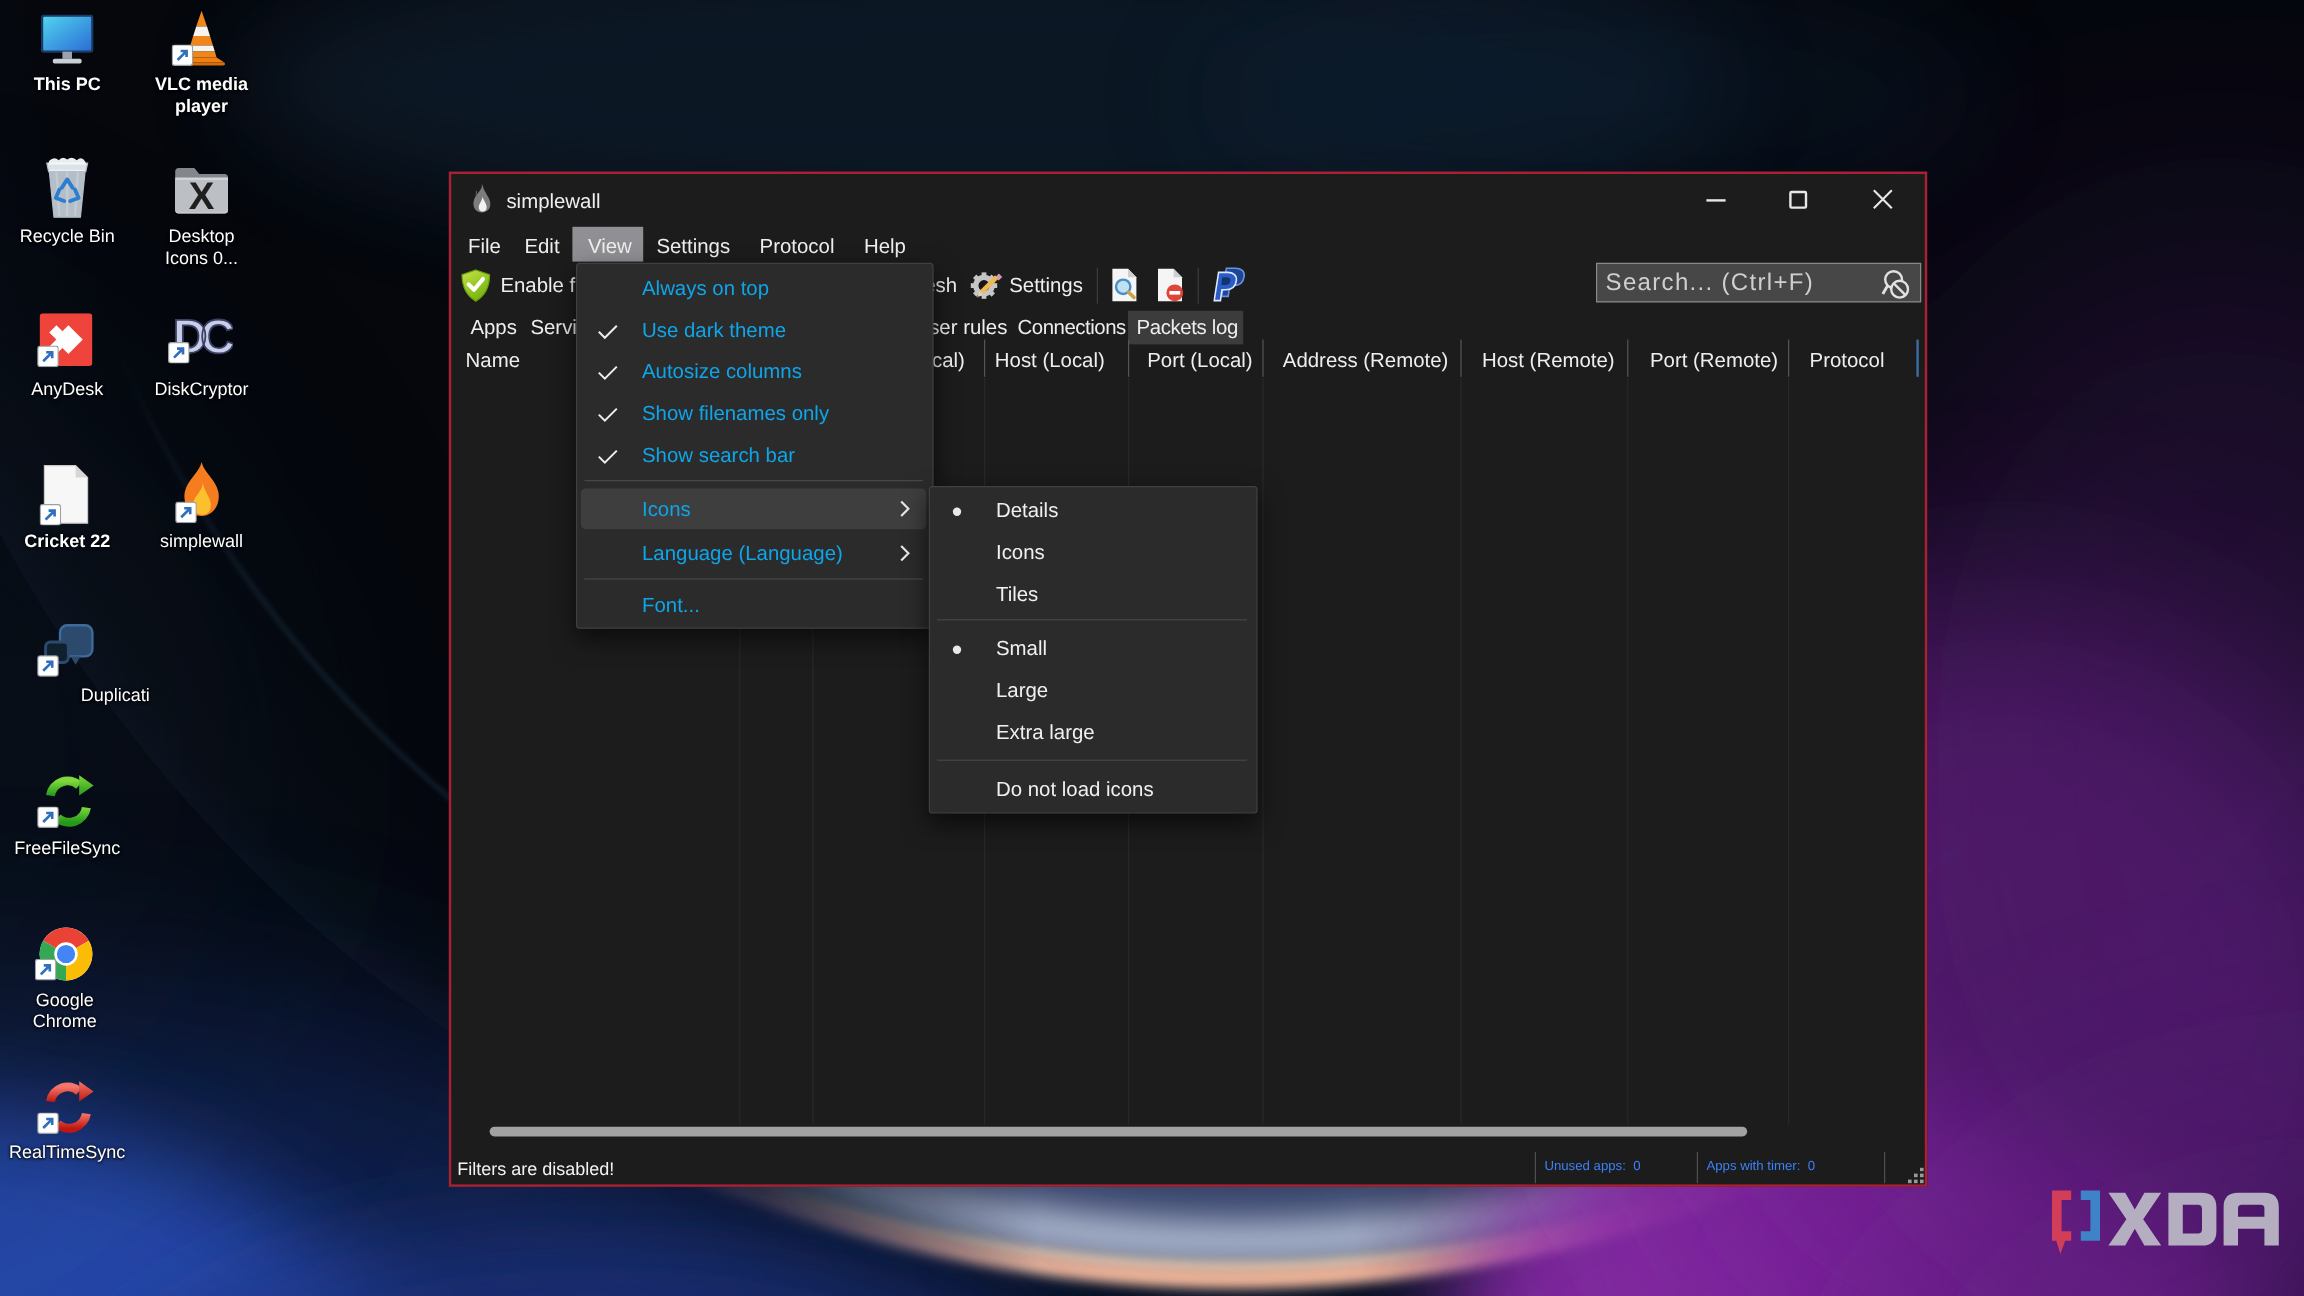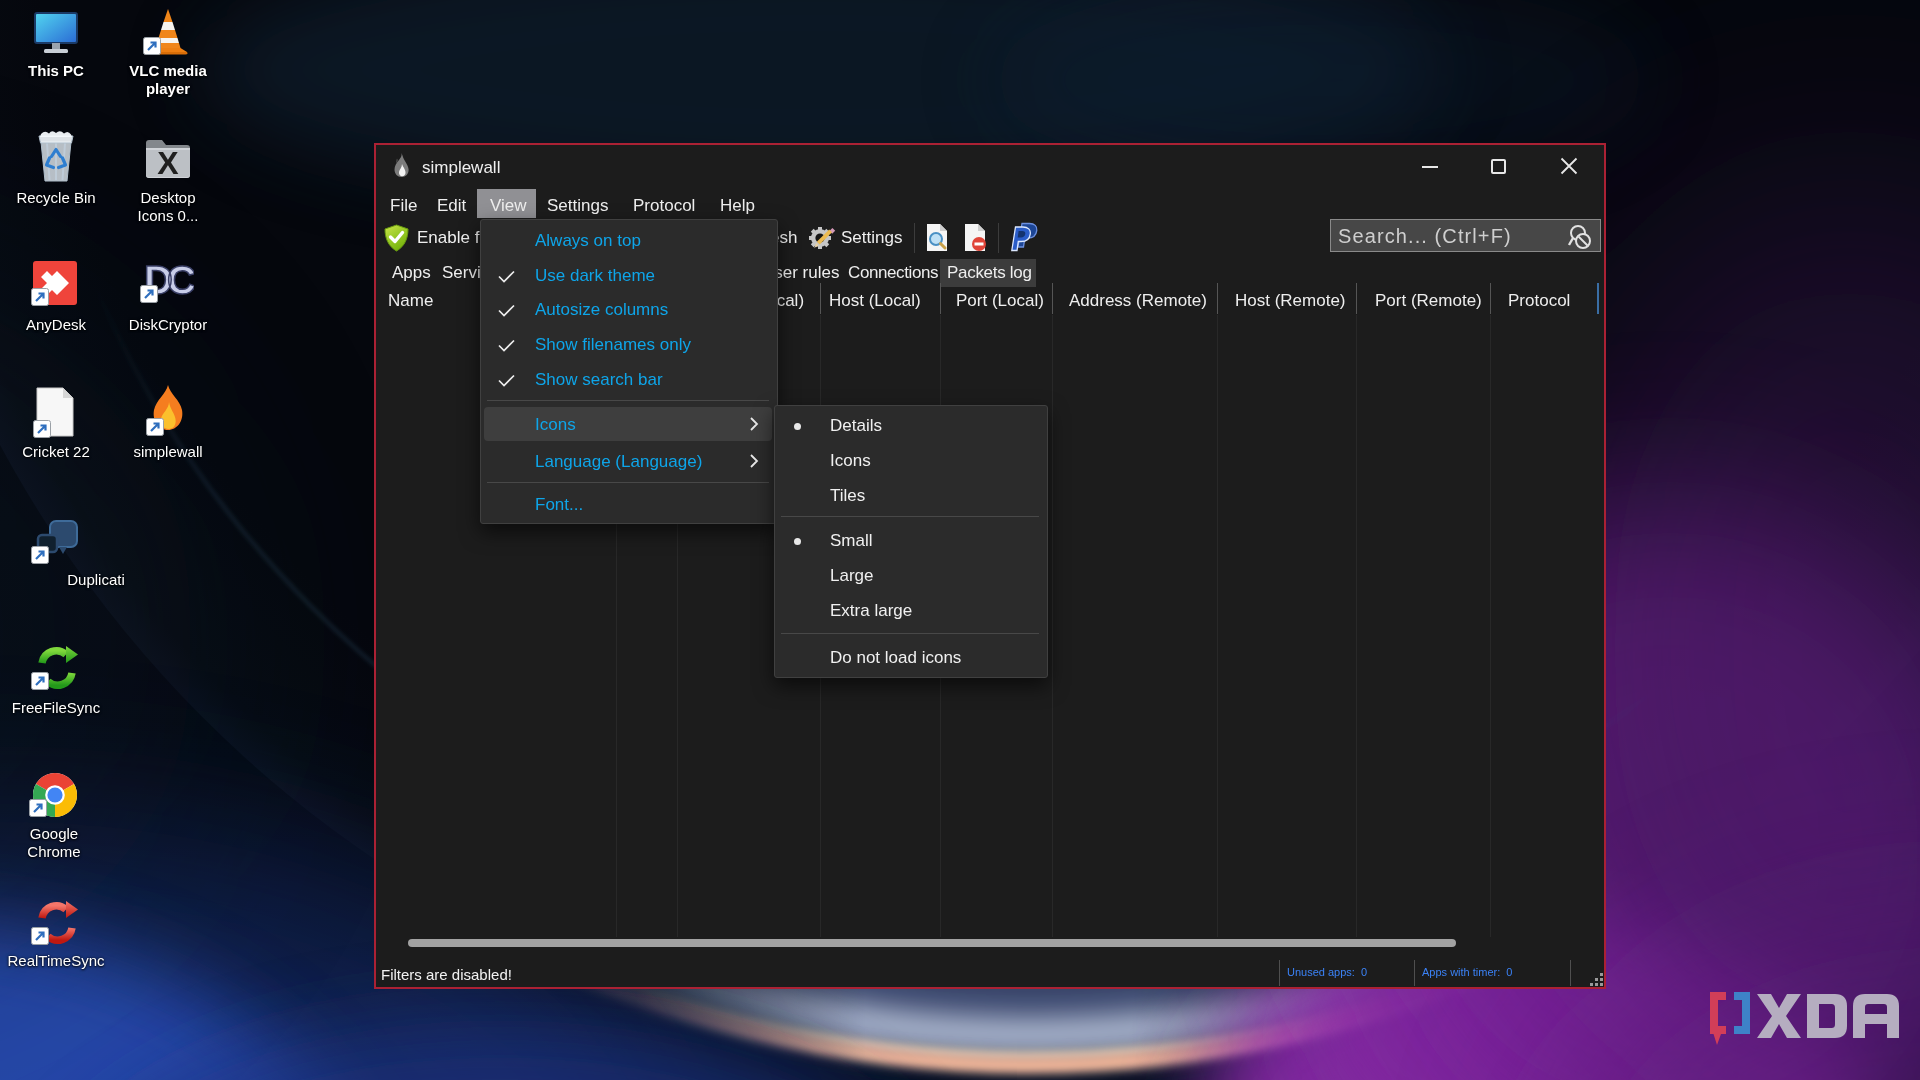--- a/index.html
+++ b/index.html
@@ -362,21 +362,21 @@
 <div class="dlabel" style="left:108px;top:316px;width:120px;">DiskCryptor</div>
 <svg class="abs" style="left:140px;top:285px;z-index:2" width="18" height="18" viewBox="0 0 18 18">
     <rect x="0.5" y="0.5" width="17" height="17" rx="2" fill="#fff" stroke="#9aa0a6"></rect>
     <path d="M5 13 L12 6 M7.5 5.5 H12.5 V10.5" fill="none" stroke="#2f6fbe" stroke-width="2.2"></path>
   </svg>
 
 <svg class="abs" style="left:35px;top:386px;z-index:1" width="40" height="52" viewBox="0 0 40 52">
   <path d="M2 2 H28 L38 12 V50 H2 Z" fill="#f7f7f7" stroke="#c9c9c9" stroke-width="1"></path>
   <path d="M28 2 L38 12 H28 Z" fill="#d6d6d6"></path>
 </svg>
-<div class="dlabel" style="left:0px;top:443px;width:112px;">Cricket 22</div>
+<div class="dlabel" style="left:0px;top:443px;width:112px;font-weight:bold;">Cricket 22</div>
 <svg class="abs" style="left:33px;top:420px;z-index:2" width="18" height="18" viewBox="0 0 18 18">
     <rect x="0.5" y="0.5" width="17" height="17" rx="2" fill="#fff" stroke="#9aa0a6"></rect>
     <path d="M5 13 L12 6 M7.5 5.5 H12.5 V10.5" fill="none" stroke="#2f6fbe" stroke-width="2.2"></path>
   </svg>
 
 <svg class="abs" style="left:148px;top:384px;z-index:1" width="40" height="52" viewBox="0 0 40 52">
   <path d="M20 1 C18 10 8 16 6 26 C4 37 11 46 20 46 C29 46 36 37 34 26 C32 16 22 10 20 1 Z" fill="#f57d1f"></path>
   <path d="M21 18 C21 25 14 29 13 35 C12 41 16 45 20.5 45 C25.5 45 28.5 41 27.5 35 C26.5 29 22 25 21 18 Z" fill="#fbc02d"></path>
 </svg>
 <div class="dlabel" style="left:108px;top:443px;width:120px;">simplewall</div>

